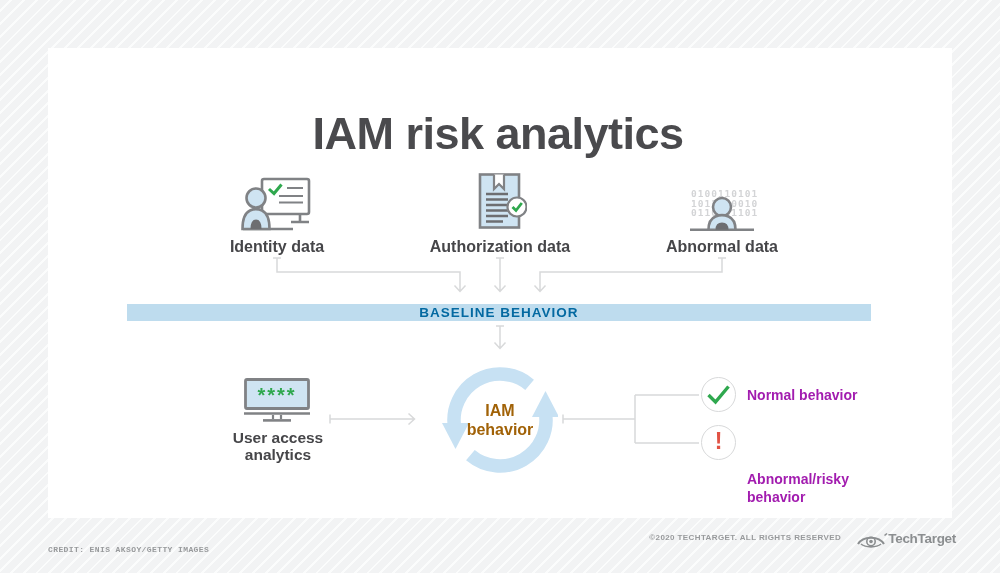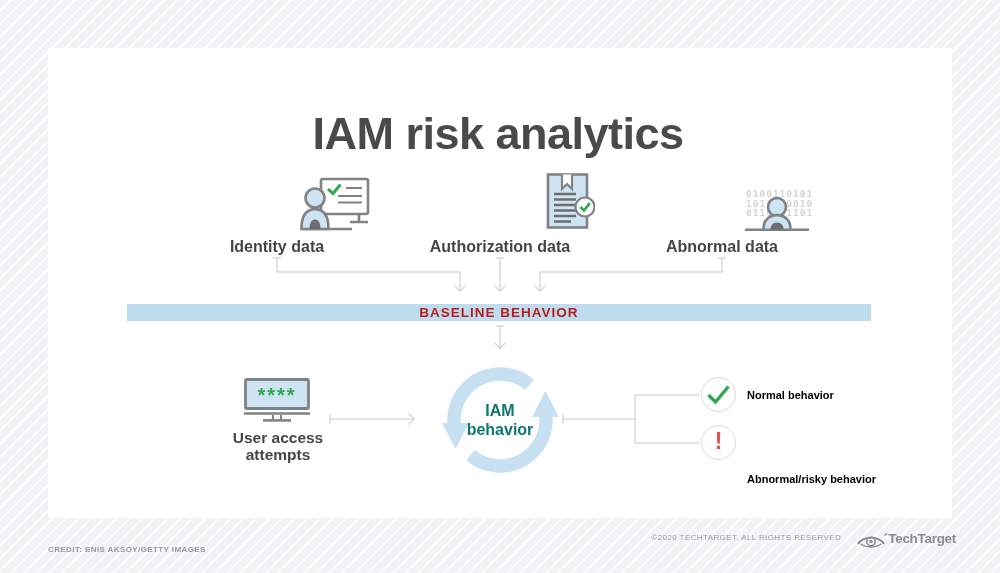--- a/index.html
+++ b/index.html
@@ -7,60 +7,60 @@
     width:1000px;height:573px;position:relative;overflow:hidden;
     font-family:"Liberation Sans",sans-serif;
     background:repeating-linear-gradient(135deg,#f2f3f4 0px,#f2f3f4 7px,#fbfcfc 7px,#fbfcfc 9px);
   }
   .card{position:absolute;left:48px;top:48px;width:904px;height:470px;background:#ffffff;}
   .title{
     position:absolute;left:0;right:4px;top:30px;text-align:center;
     font-size:45px;font-weight:bold;color:#4a4a4d;letter-spacing:-0.5px;
   }
   .source{position:absolute;width:190px;top:126px;text-align:center;}
-  .icon-wrap{height:58px;display:flex;align-items:flex-end;justify-content:flex-end;}
+  .icon-wrap{height:58px;display:flex;align-items:flex-end;justify-content:center;}
   .src-label{margin-top:6px;font-size:16px;font-weight:600;color:#464649;line-height:18px;}
   #src-identity{left:134px;}
   #src-auth{left:357px;}
   #src-behavior{left:579px;}
   .connectors{position:absolute;left:0;top:0;pointer-events:none;}
   .baseline-bar{
     position:absolute;left:79px;top:256px;width:744px;height:17px;background:#bedcee;
     display:flex;align-items:center;justify-content:center;
-    font-size:13.5px;font-weight:bold;color:#b91c1c;letter-spacing:1px;
+    font-size:13.5px;font-weight:bold;color:#0369a1;letter-spacing:1px;
   }
   .monitor-block{position:absolute;left:195px;top:329px;}
   .input-label{
     position:absolute;left:170px;top:381px;width:120px;text-align:center;
     font-size:15.5px;font-weight:600;color:#464649;line-height:17px;
   }
   .iam{position:absolute;left:394px;top:314px;width:116px;height:116px;}
   .iam-text{
     position:absolute;left:0;top:0;width:116px;height:116px;
     display:flex;flex-direction:column;align-items:center;justify-content:center;
-    font-size:16px;font-weight:600;color:#0f766e;line-height:19px;
+    font-size:16px;font-weight:600;color:#a16207;line-height:19px;
   }
   .outcome-circle{
     position:absolute;width:35px;height:35px;box-sizing:border-box;border:1.5px solid #d8d9da;
     border-radius:50%;background:#fff;display:flex;align-items:center;justify-content:center;
   }
   #outcome-normal{left:653px;top:329px;}
   #outcome-abnormal{left:653px;top:377px;}
   .excl{font-size:23px;font-weight:bold;color:#e15244;line-height:1;padding-bottom:2px;}
   .outcome-label{
-    position:absolute;left:699px;font-size:11px;font-weight:600;color:#000000;line-height:18px;
+    position:absolute;left:699px;font-size:14px;font-weight:600;color:#a21caf;line-height:18px;
   }
   #outcome-normal-label{top:338px;}
   #outcome-abnormal-label{top:378px;width:135px;margin-top:44px;}
   .credit{
     position:absolute;left:48px;top:545px;
-    font-size:8px;font-weight:bold;color:#989a9c;letter-spacing:0.4px;
+    font-size:8px;font-weight:bold;color:#989a9c;letter-spacing:0.4px;font-family:Liberation Mono, monospace;
   }
   .footer-right{position:absolute;right:44px;top:530px;display:flex;align-items:flex-end;gap:13px;}
-  .copyright{font-size:8px;font-weight:normal;color:#989a9c;letter-spacing:0.4px;padding-bottom:6px;}
+  .copyright{font-size:8px;font-weight:bold;color:#989a9c;letter-spacing:0.4px;padding-bottom:6px;}
   .brand{display:flex;flex-direction:row;align-items:center;}
   .brand-text{font-size:13.5px;font-weight:bold;color:#8b8e90;letter-spacing:-0.3px;line-height:14px;}
 </style>
 </head>
 <body>
 
 <div class="card">
 
   <h1 class="title">IAM risk analytics</h1>
 
@@ -125,21 +125,21 @@
 
   <div class="monitor-block">
     <svg width="68" height="46" viewBox="0 0 68 46">
       <rect x="2.5" y="2.5" width="63" height="29" rx="1.5" fill="#cfe4f2" stroke="#808285" stroke-width="2.8"></rect>
       <text x="34" y="25" text-anchor="middle" font-family="Liberation Sans, sans-serif" font-size="20" font-weight="bold" fill="#2fa84e" letter-spacing="2">****</text>
       <path d="M1 36.5 H67" stroke="#808285" stroke-width="2.6" fill="none"></path>
       <path d="M30 38 V42 M38 38 V42" stroke="#808285" stroke-width="2.2" fill="none"></path>
       <path d="M20 43.4 H48" stroke="#808285" stroke-width="2.6" fill="none"></path>
     </svg>
   </div>
-  <div class="input-label">User access attempts</div>
+  <div class="input-label">User access analytics</div>
 
   <div class="iam">
     <svg width="116" height="116" viewBox="0 0 116 116">
       <path d="M87.6 22.8 A46 46 0 0 0 12.7 66" stroke="#c7e1f3" stroke-width="13.5" fill="none"></path>
       <path d="M28.4 93.2 A46 46 0 0 0 103.3 50" stroke="#c7e1f3" stroke-width="13.5" fill="none"></path>
       <path d="M0 61 L27 61 L13.5 87 Z" fill="#c7e1f3"></path>
       <path d="M90 55 L117 55 L103.5 29 Z" fill="#c7e1f3"></path>
     </svg>
     <div class="iam-text">
       <span>IAM</span>

